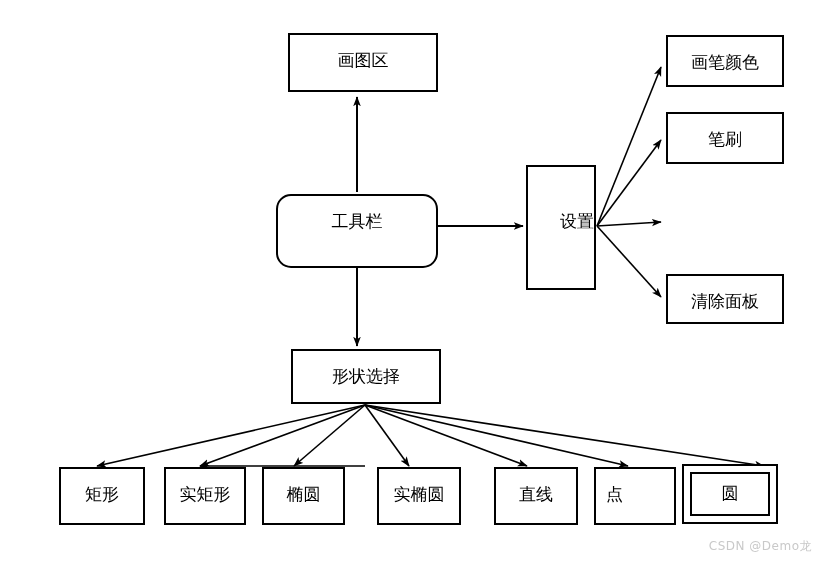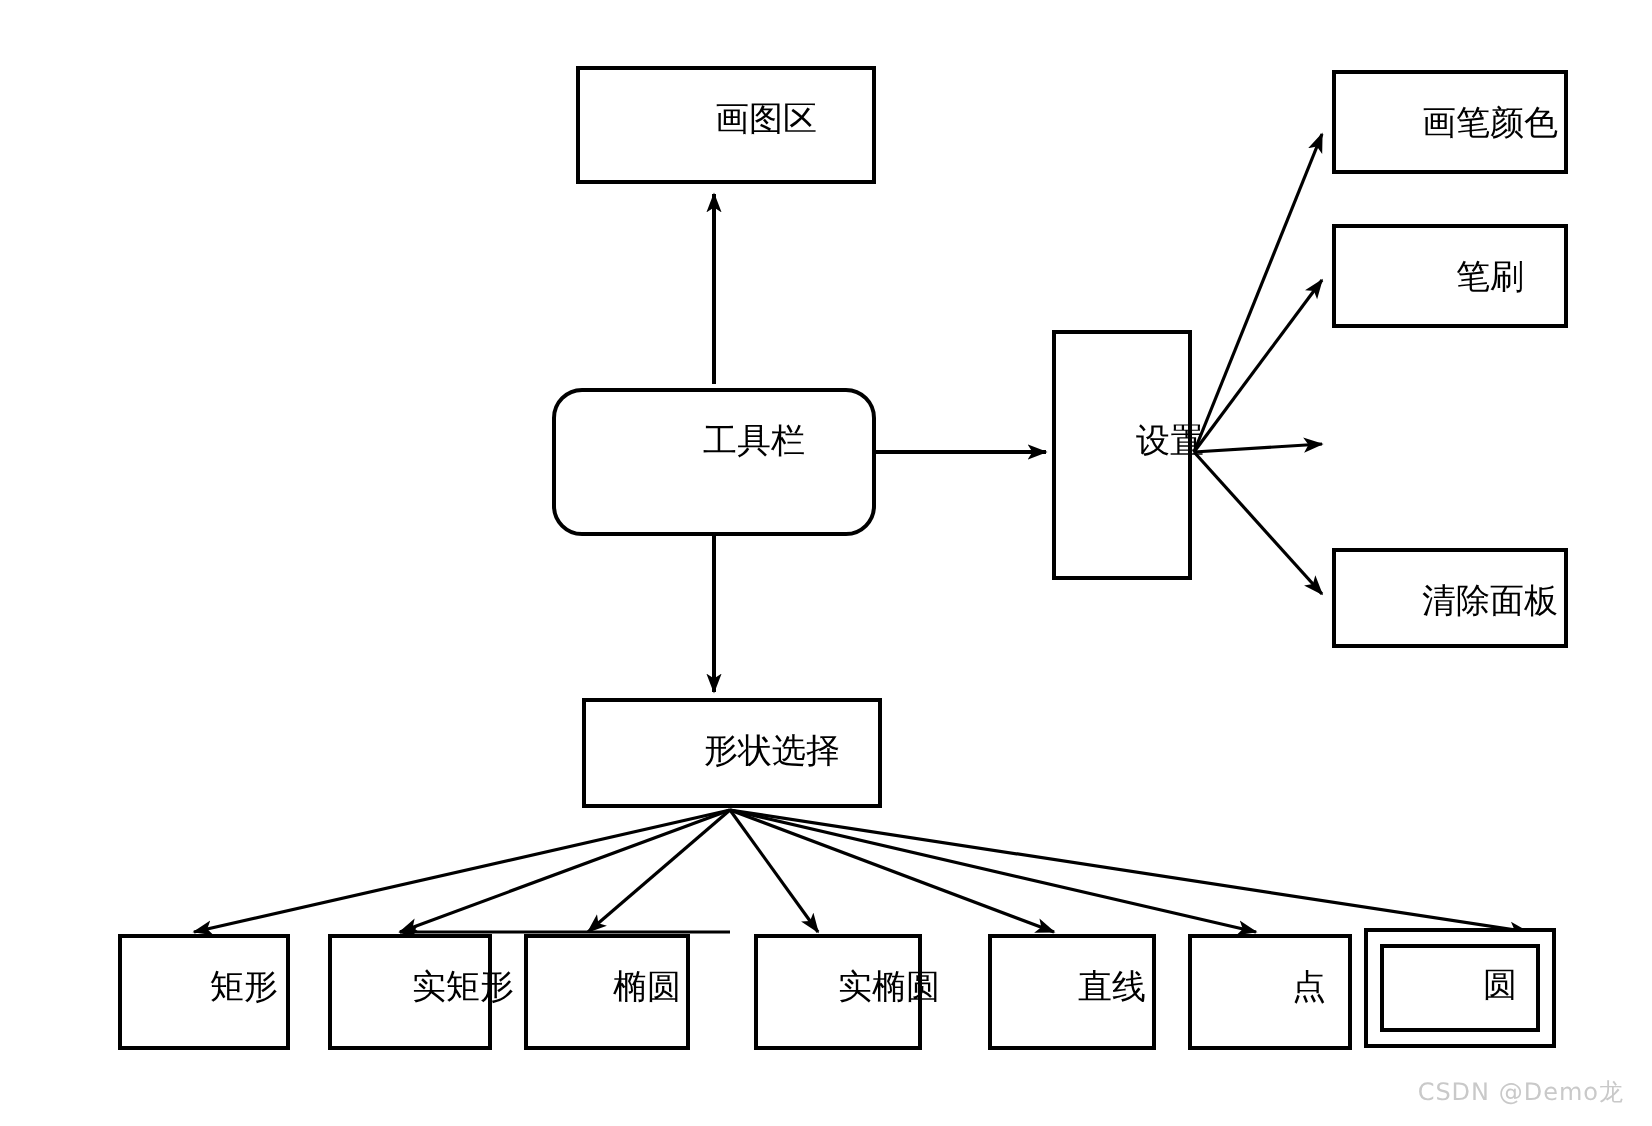--- a/index.html
+++ b/index.html
@@ -29,21 +29,20 @@
     border: 2px solid #000000;
     background: #ffffff;
     color: #000000;
     font-size: 17px;
     line-height: 1;
     white-space: nowrap;
   }
   .node .lbl {
     position: absolute;
     display: block;
-    margin-left: 40px;
   }
   .lbl-upper  { left: 0; right: 0; top: 17px; text-align: center; }
   .lbl-left   { left: 10px; top: 17px; text-align: left; }
 
   
   .inner-frame {
     position: absolute;
     left: 6px;
     top: 6px;
     right: 6px;
@@ -100,21 +99,21 @@
 
   <div class="node" style="left:288px; top:33px; width:150px; height:59px;">
     <span class="lbl lbl-upper">画图区</span>
   </div>
 
   <div class="node" style="left:276px; top:194px; width:162px; height:74px;border-radius:15px;">
     <span class="lbl lbl-upper">工具栏</span>
   </div>
 
   <div class="node" style="left:526px; top:165px; width:70px; height:125px;">
-    <span class="lbl" style="left:0; right:0; top:46px; text-align:center;">设置</span>
+    <span class="lbl" style="left:0; right:0; top:46px; text-align:right;">设置</span>
   </div>
 
   <div class="node" style="left:666px; top:35px; width:118px; height:52px;">
     <span class="lbl lbl-upper">画笔颜色</span>
   </div>
 
   <div class="node" style="left:666px; top:112px; width:118px; height:52px;">
     <span class="lbl lbl-upper">笔刷</span>
   </div>
 

